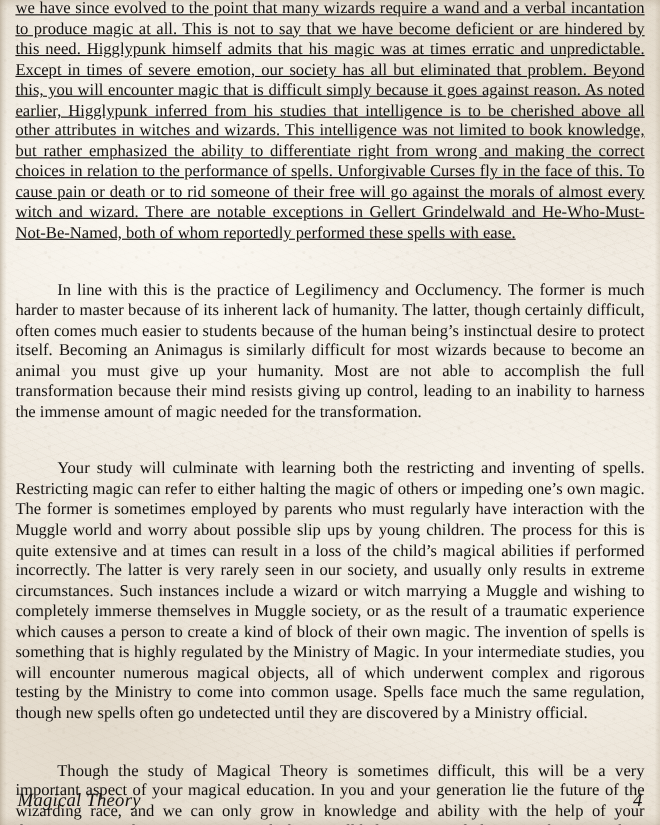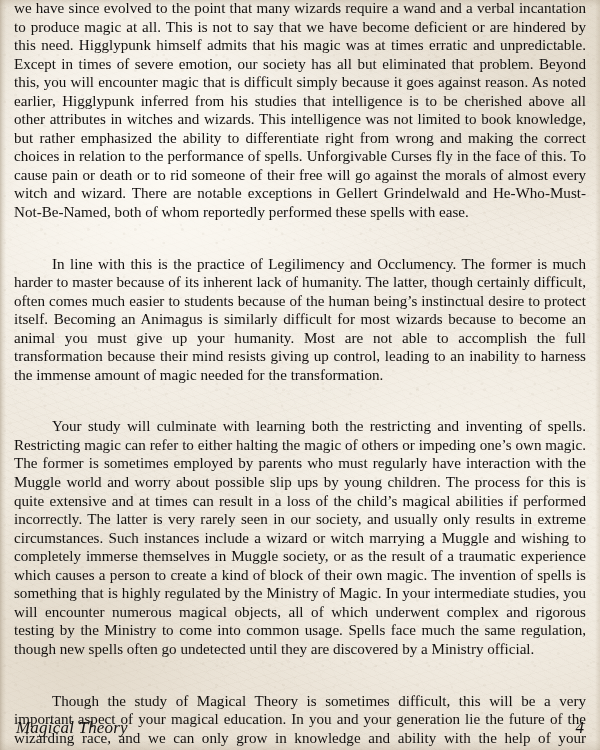--- a/index.html
+++ b/index.html
@@ -99,20 +99,21 @@
     line-height: 18.55px;
     color: #131110;
     font-family: "Liberation Serif", "DejaVu Serif", serif;
     text-rendering: optimizeLegibility;
   }
   .para + .para {
     margin-top: 33px;
   }
   .para.first {
     text-indent: 0;
+    text-decoration: underline;
   }
 
   #footer {
     position: absolute;
     left: 16px;
     right: 16px;
     top: 718px;
     display: flex;
     align-items: baseline;
     justify-content: space-between;

